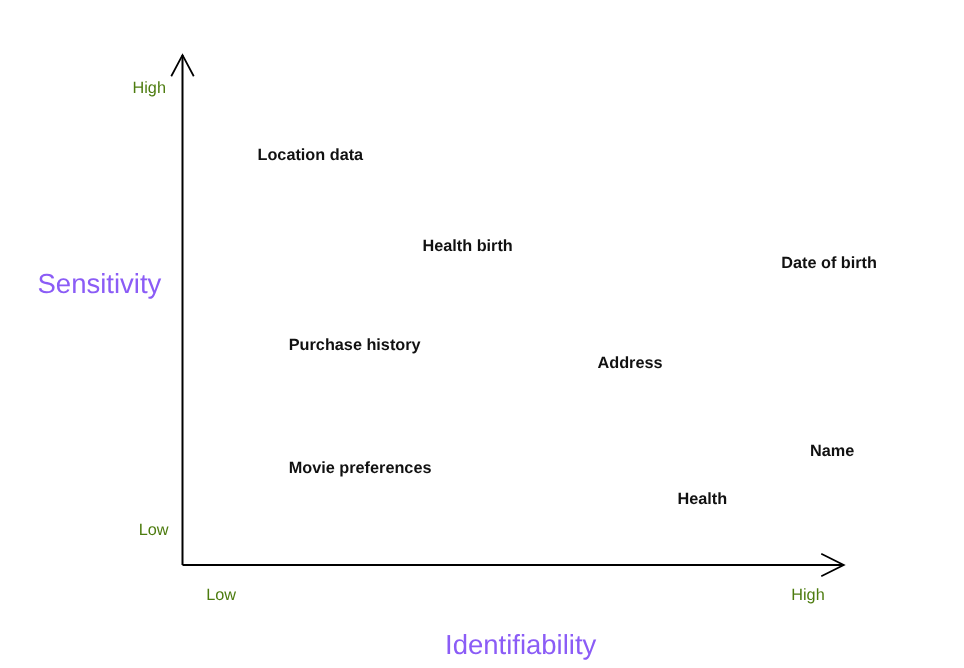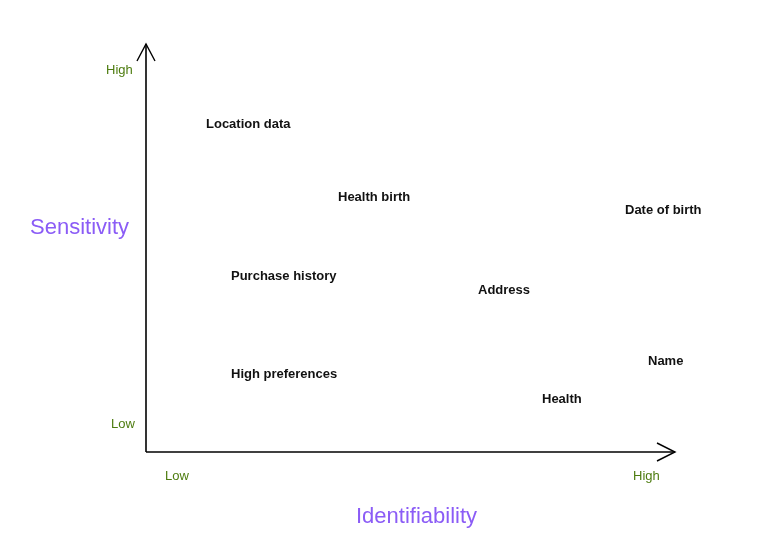--- a/index.html
+++ b/index.html
@@ -28,14 +28,14 @@
 <div class="lbl tick" style="left:165px; top:468px;">Low</div>
 <div class="lbl tick" style="left:633px; top:468px;">High</div>
 <div class="lbl axis-title" style="left:356px; top:467px;margin-top:36px;">Identifiability</div>
 
 <div class="lbl point" style="left:206px; top:116px;">Location data</div>
 <div class="lbl point" style="left:338px; top:189px;">Health birth</div>
 <div class="lbl point" style="left:583px; top:202px;margin-left:42px;">Date of birth</div>
 <div class="lbl point" style="left:231px; top:268px;">Purchase history</div>
 <div class="lbl point" style="left:478px; top:282px;">Address</div>
 <div class="lbl point" style="left:605px; top:353px;padding-left:43px;">Name</div>
-<div class="lbl point" style="left:231px; top:366px;">High preferences</div>
+<div class="lbl point" style="left:231px; top:366px;">Movie preferences</div>
 <div class="lbl point" style="left:542px; top:391px;">Health</div>
 
 </body></html>

